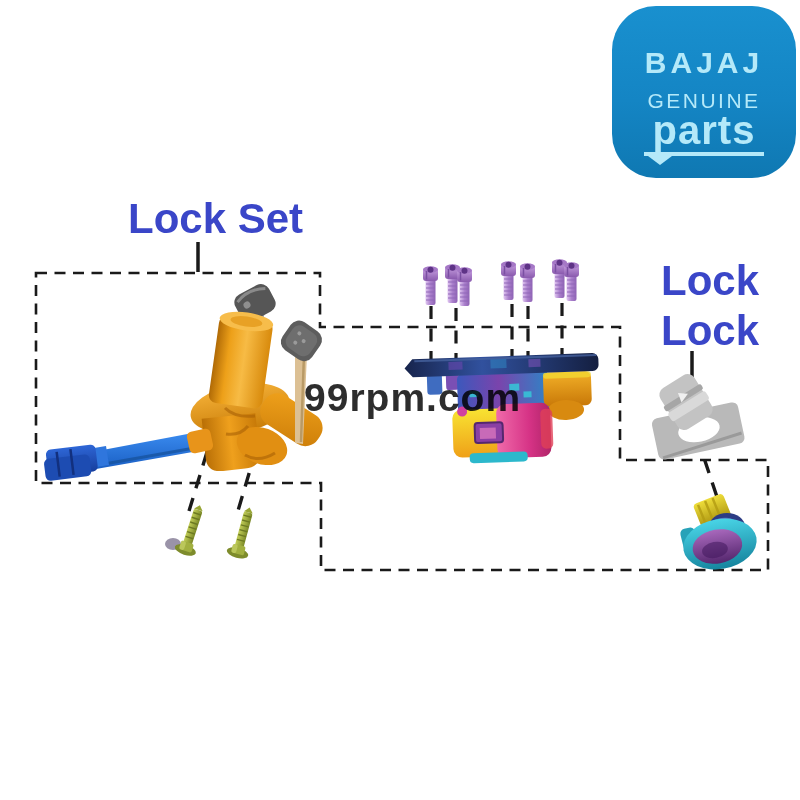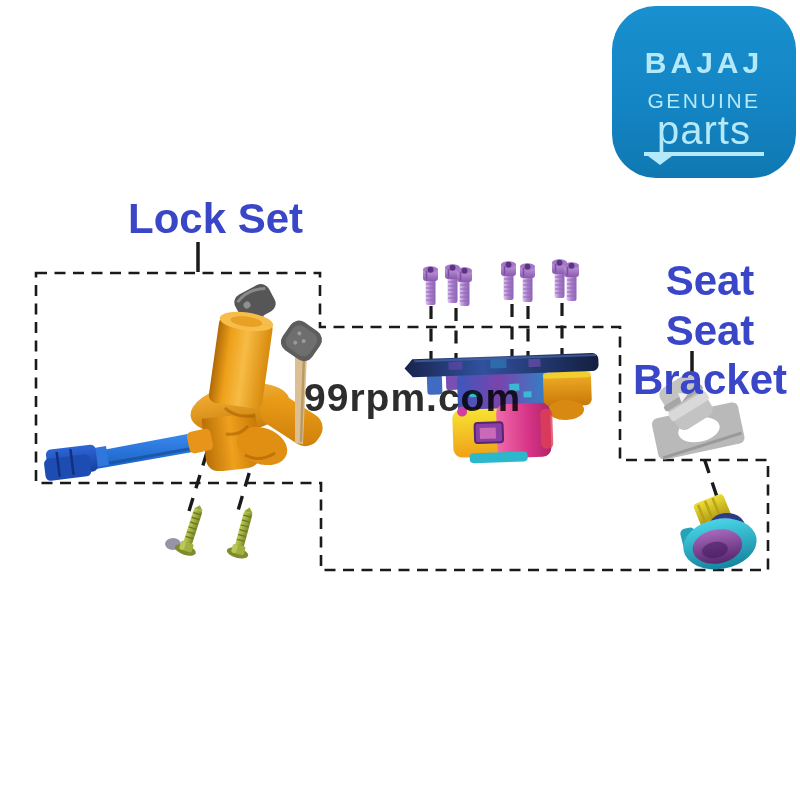--- a/index.html
+++ b/index.html
@@ -4,21 +4,21 @@
 <style>
   html,body{margin:0;padding:0;background:#ffffff;}
   .canvas{position:relative;width:800px;height:800px;background:#ffffff;overflow:hidden;
           font-family:"Liberation Sans",sans-serif;}
   
   .logo{position:absolute;left:612px;top:6px;width:184px;height:172px;border-radius:44px;
         background:linear-gradient(180deg,#1990cf 0%,#1485c4 55%,#0f78b2 100%);
         display:flex;flex-direction:column;align-items:center;z-index:4;}
   .logo .brand{margin-top:40px;font-size:30px;font-weight:800;letter-spacing:4px;color:#b4e9f9;}
   .logo .genuine{margin-top:9px;font-size:21px;font-weight:400;letter-spacing:2.5px;color:#b4e9f9;}
-  .logo .parts{margin-top:-4px;font-size:40px;line-height:1.05;font-weight:400;letter-spacing:1px;color:#b4e9f9;}
+  .logo .parts{margin-top:-4px;font-size:40px;line-height:1.05;font-weight:700;letter-spacing:1px;color:#b4e9f9;}
   .logo .rule{position:relative;width:120px;height:4px;background:#b4e9f9;margin-top:1px;}
   .logo .rule .tri{position:absolute;left:4px;top:4px;width:0;height:0;
         border-left:12px solid transparent;border-right:12px solid transparent;
         border-top:9px solid #b4e9f9;}
   
   .part-label{position:absolute;color:#3a46c8;font-size:42px;font-weight:600;line-height:1.18;z-index:4;text-align:center;}
   .label-lockset{left:128px;top:194px;}
   .label-bracket{left:620px;top:256px;}
   
   .watermark{position:absolute;left:304px;top:376px;font-size:39px;font-weight:700;
@@ -34,22 +34,21 @@
     <div class="brand">BAJAJ</div>
     <div class="genuine">GENUINE</div>
     <div class="parts">parts</div>
     <div class="rule">
       <div class="tri"></div>
     </div>
   </div>
 
   <div class="part-label label-lockset">Lock Set</div>
   <div class="part-label label-bracket">
-    <div>Seat Seat</div>
-    <div>Bracket</div>
+    <div>Lock Lock</div>
   </div>
 
   <div class="watermark">99rpm.com</div>
 
   <svg class="diagram" width="800" height="800" viewBox="0 0 800 800">
     <defs>
       <linearGradient id="gCyl" x1="0" y1="0" x2="1" y2="0">
         <stop offset="0" stop-color="#b06a06"></stop>
           <stop offset="0.25" stop-color="#eda019"></stop>
         <stop offset="0.55" stop-color="#f7bb45"></stop>

